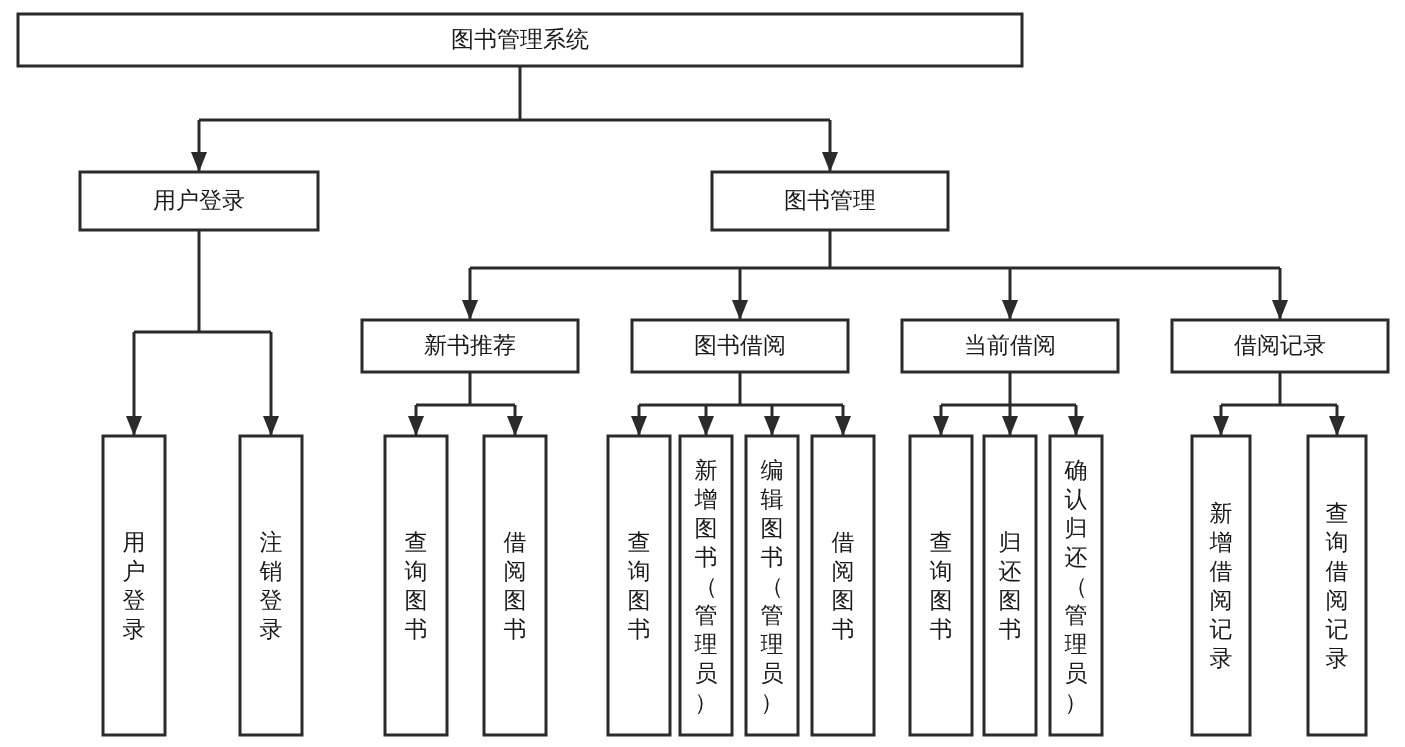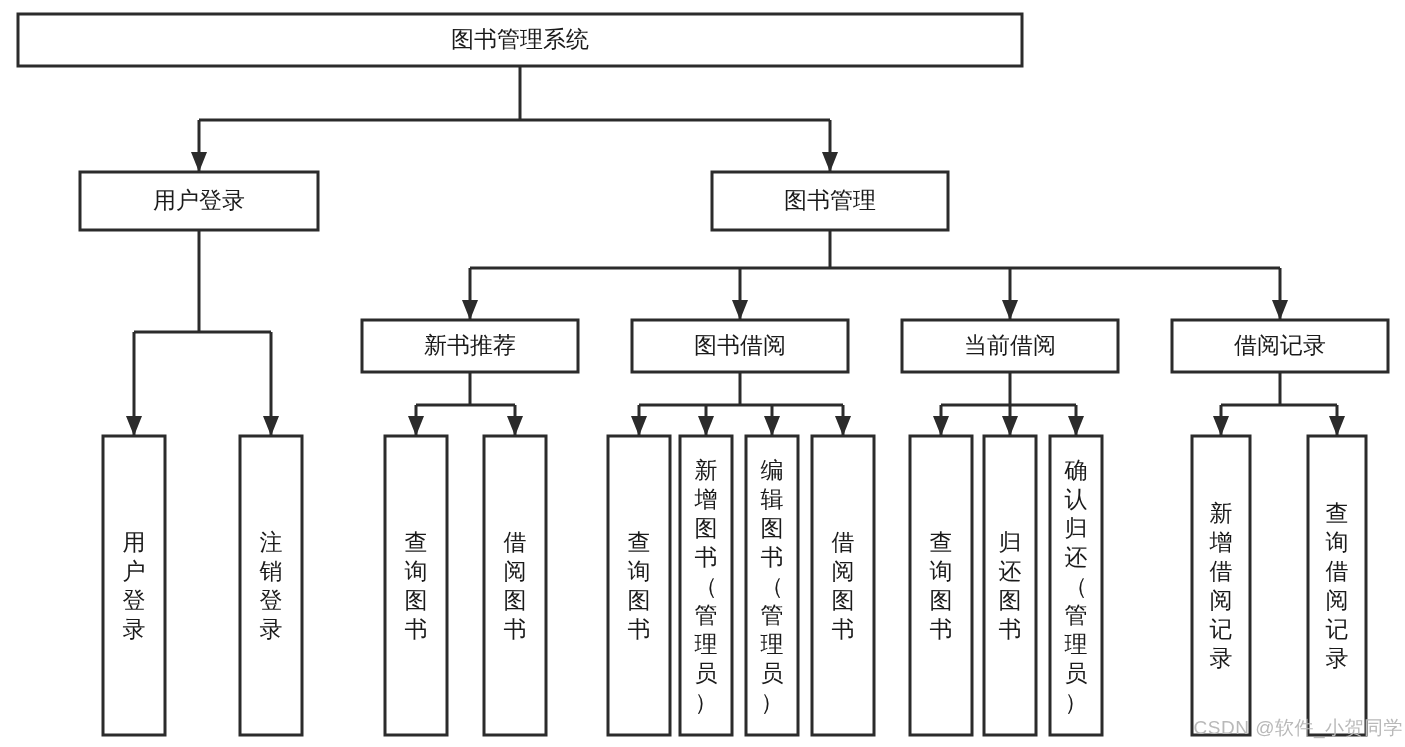--- a/index.html
+++ b/index.html
@@ -284,14 +284,13 @@
             <text x="1337" y="521.12" class="node-label-v">查</text>
             <text x="1337" y="550.12" class="node-label-v">询</text>
             <text x="1337" y="579.12" class="node-label-v">借</text>
             <text x="1337" y="608.12" class="node-label-v">阅</text>
             <text x="1337" y="637.12" class="node-label-v">记</text>
             <text x="1337" y="666.12" class="node-label-v">录</text>
           </g>
         </g>
       </g>
   </svg>
-  <div class="watermark">CSDN @软件_小贺同学</div>
 </div>
 
 </body></html>

